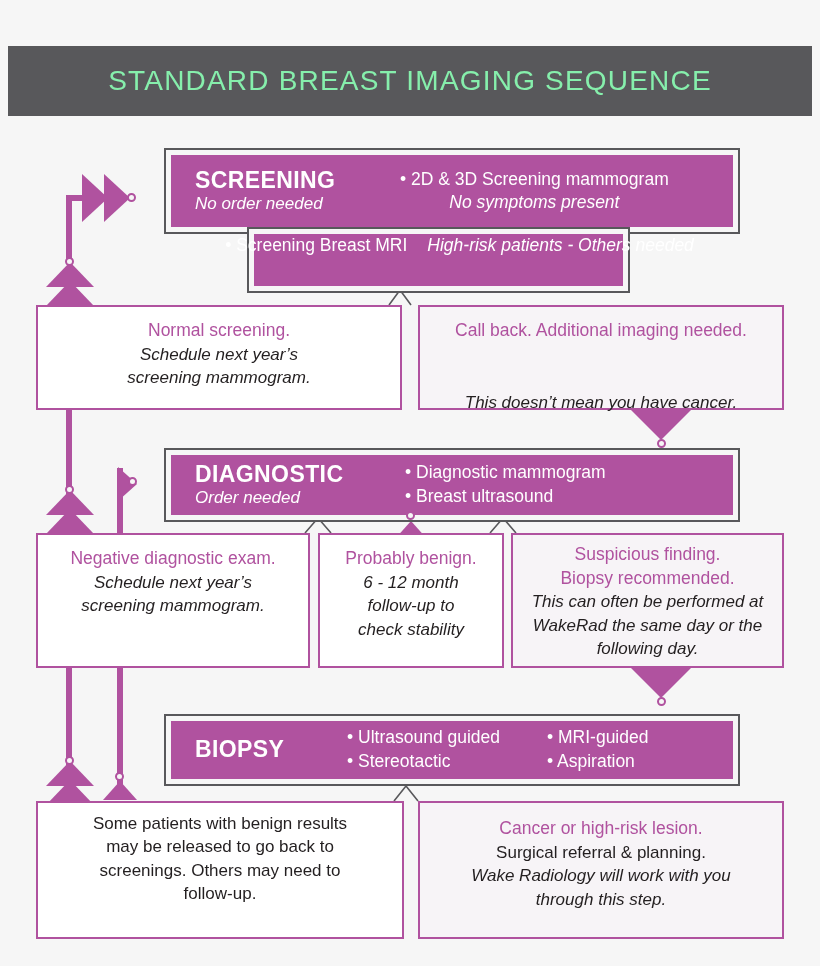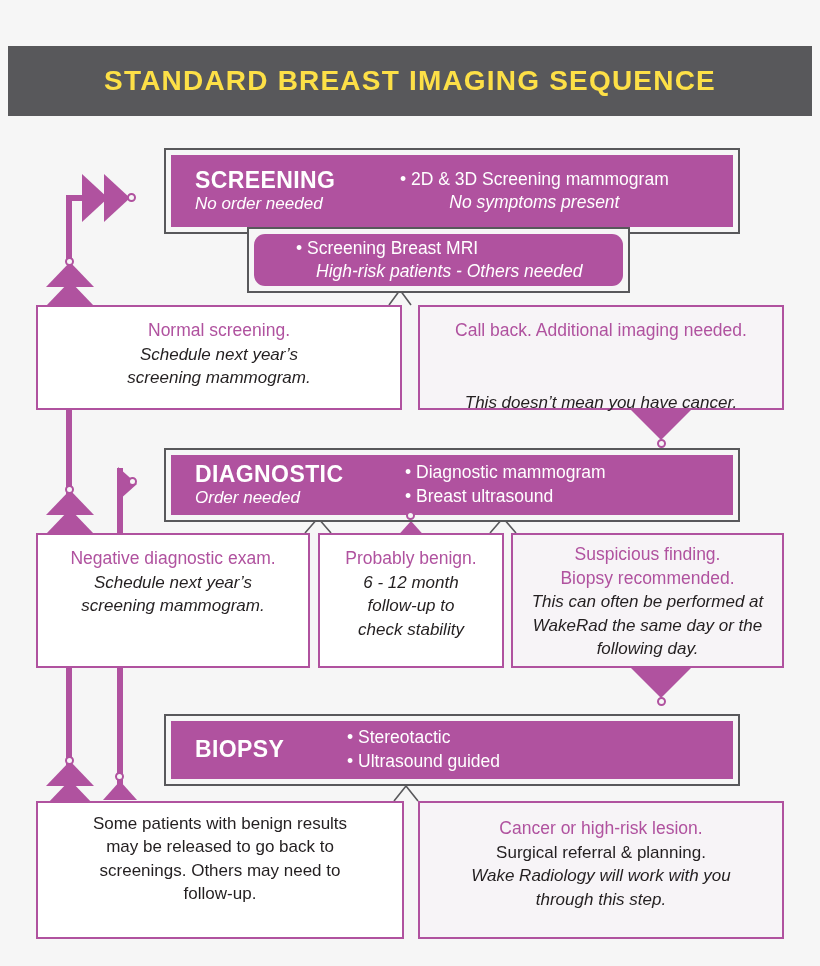--- a/index.html
+++ b/index.html
@@ -22,24 +22,24 @@
     left: 8px;
     top: 46px;
     width: 804px;
     height: 70px;
     background: #58585b;
     display: flex;
     align-items: center;
     justify-content: center;
   }
   .title-bar .title-text {
-    color: #fde047;
+    color: #86efac;
     font-size: 28px;
     letter-spacing: 1.2px;
-    font-weight: 700;
+    font-weight: 400;
     white-space: nowrap;
   }
 
   
   .stage {
     position: absolute;
     border: 2px solid #58585b;
     background: #f6f6f6;
     padding: 5px;
     box-sizing: border-box;
@@ -184,21 +184,21 @@
         <div class="stage-sub">No order needed</div>
       </div>
       <div style="text-align:left;">
         <div class="bullet-line">• 2D &amp; 3D Screening mammogram</div>
         <div class="bullet-sub" style="text-align:center;">No symptoms present</div>
       </div>
     </div>
   </div>
 
   <div class="stage" style="left:219px; top:227px; width:383px; height:66px; border-color:#58585b;">
-    <div class="stage-inner" style="padding-left:42px; flex-direction:column; align-items:flex-start; justify-content:center;border-radius:11px;">
+    <div class="stage-inner" style="padding-left:42px; flex-direction:row; align-items:flex-start; justify-content:center;">
       <div class="bullet-line">• Screening Breast MRI</div>
       <div class="bullet-sub" style="margin-left:20px;">High-risk patients - Others needed</div>
     </div>
   </div>
 
   <div class="outcome" style="left:36px; top:305px; width:366px; height:105px;">
     <div class="o-head">Normal screening.</div>
     <div class="o-body">Schedule next year’s</div>
     <div class="o-body">screening mammogram.</div>
   </div>
@@ -242,22 +242,26 @@
     <div class="o-body">WakeRad the same day or the</div>
     <div class="o-body">following day.</div>
   </div>
 
   <div class="stage" style="left:136px; top:714px; width:576px; height:72px;">
     <div class="stage-inner" style="padding-left:24px;">
       <div style="width:152px;">
         <div class="stage-name">BIOPSY</div>
       </div>
       <div style="text-align:left; width:200px;">
+        <div class="bullet-line">• Ultrasound guided</div>
         <div class="bullet-line">• Stereotactic</div>
-        <div class="bullet-line">• Ultrasound guided</div>
+      </div>
+      <div style="text-align:left;">
+        <div class="bullet-line">• MRI-guided</div>
+        <div class="bullet-line">• Aspiration</div>
       </div>
     </div>
   </div>
 
   <div class="outcome" style="left:36px; top:801px; width:368px; height:138px; padding-top:9px;">
     <div class="o-body upright">Some patients with benign results</div>
     <div class="o-body upright">may be released to go back to</div>
     <div class="o-body upright">screenings. Others may need to</div>
     <div class="o-body upright">follow-up.</div>
   </div>

